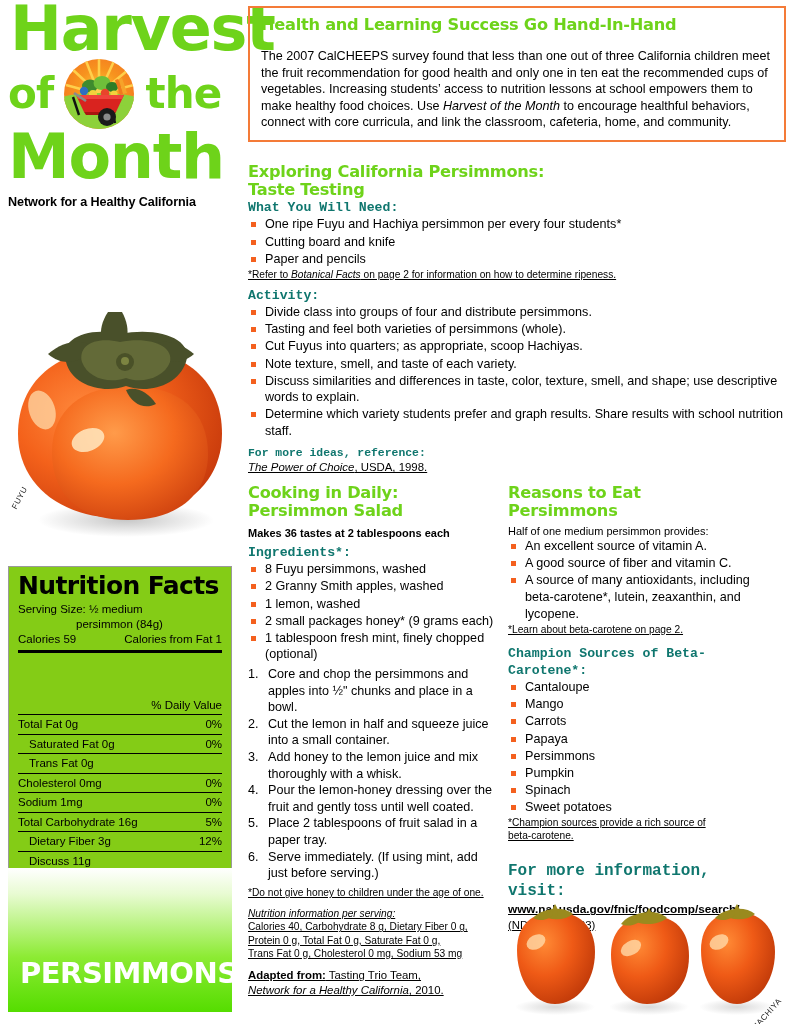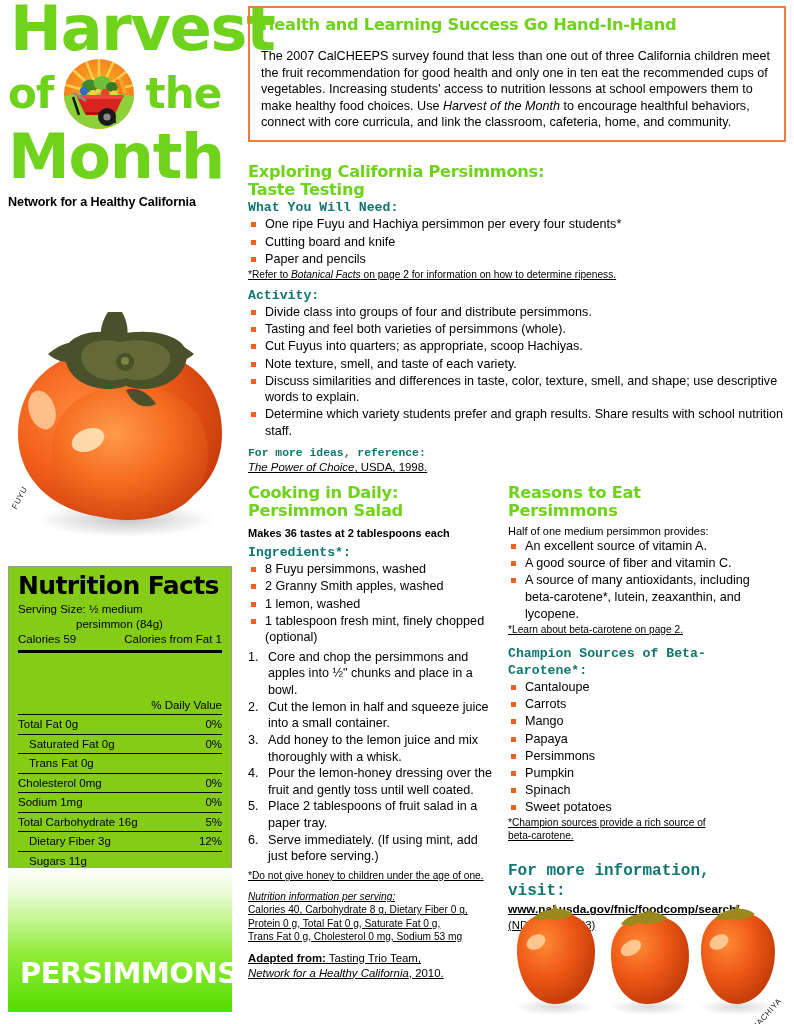--- a/index.html
+++ b/index.html
@@ -252,21 +252,21 @@
           <span class="nm">Total Carbohydrate 16g</span>
           <span>5%</span>
         </div>
         <div class="rule-thin"></div>
         <div class="nf-row indent">
           <span class="nm">Dietary Fiber 3g</span>
           <span>12%</span>
         </div>
         <div class="rule-thin"></div>
         <div class="nf-row indent">
-          <span class="nm">Sugars 11g</span>
+          <span class="nm">Discuss 11g</span>
           <span></span>
         </div>
         <div class="rule-thin"></div>
         <div class="nf-row">
           <span class="nm">Protein 0g</span>
           <span></span>
         </div>
         <div class="rule-med"></div>
 
         <div class="nf-vits">
@@ -325,20 +325,21 @@
         <h2 class="green">
           <span>Cooking in Daily:</span><br>
           <span>Persimmon Salad</span>
         </h2>
         <div class="body-txt b" style="margin-top:5px">Makes 36 tastes at 2 tablespoons each</div>
         <h3 class="orange" style="margin-top:4px">Ingredients*:</h3>
         <ul class="sq">
           <li>8 Fuyu persimmons, washed</li>
           <li>2 Granny Smith apples, washed</li>
           <li>1 lemon, washed</li>
+          <li>2 small packages honey* (9 grams each)</li>
           <li>1 tablespoon fresh mint, finely chopped (optional)</li>
         </ul>
         <ol class="num" style="margin-top:3px">
           <li>Core and chop the persimmons and apples into ½" chunks and place in a bowl.</li>
           <li>Cut the lemon in half and squeeze juice into a small container.</li>
           <li>Add honey to the lemon juice and mix thoroughly with a whisk.</li>
           <li>Pour the lemon-honey dressing over the fruit and gently toss until well coated.</li>
           <li>Place 2 tablespoons of fruit salad in a paper tray.</li>
           <li>Serve immediately. (If using mint, add just before serving.)</li>
         </ol>
@@ -364,22 +365,22 @@
         <ul class="sq">
           <li>An excellent source of vitamin A.</li>
           <li>A good source of fiber and vitamin C.</li>
           <li>A source of many antioxidants, including beta-carotene*, lutein, zeaxanthin, and lycopene.</li>
         </ul>
         <div class="small-note">*Learn about beta-carotene on page 2.</div>
 
         <h3 class="orange" style="margin-top:9px">Champion Sources of Beta-Carotene*:</h3>
         <ul class="sq">
           <li>Cantaloupe</li>
+          <li>Mango</li>
           <li>Carrots</li>
-          <li>Mango</li>
           <li>Papaya</li>
           <li>Persimmons</li>
           <li>Pumpkin</li>
           <li>Spinach</li>
           <li>Sweet potatoes</li>
         </ul>
         <div class="small-note">
           <span>*Champion sources provide a rich source of</span><br>
           <span>beta-carotene.</span>
         </div>

